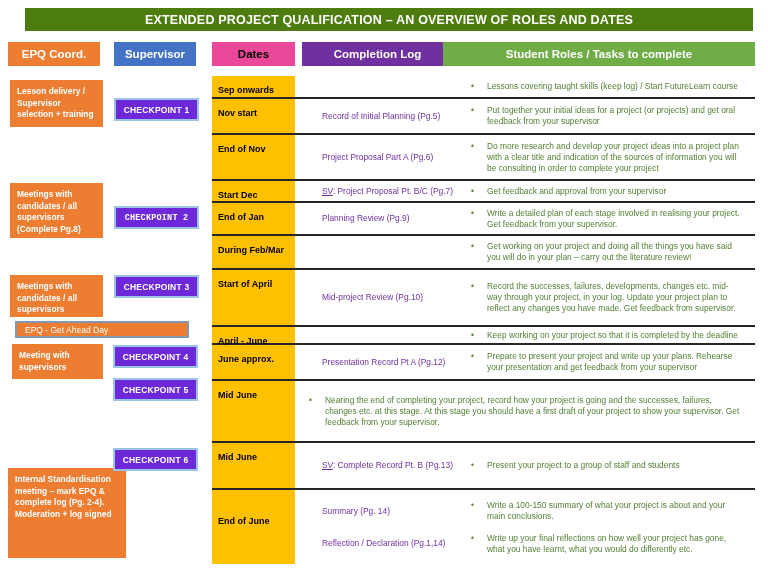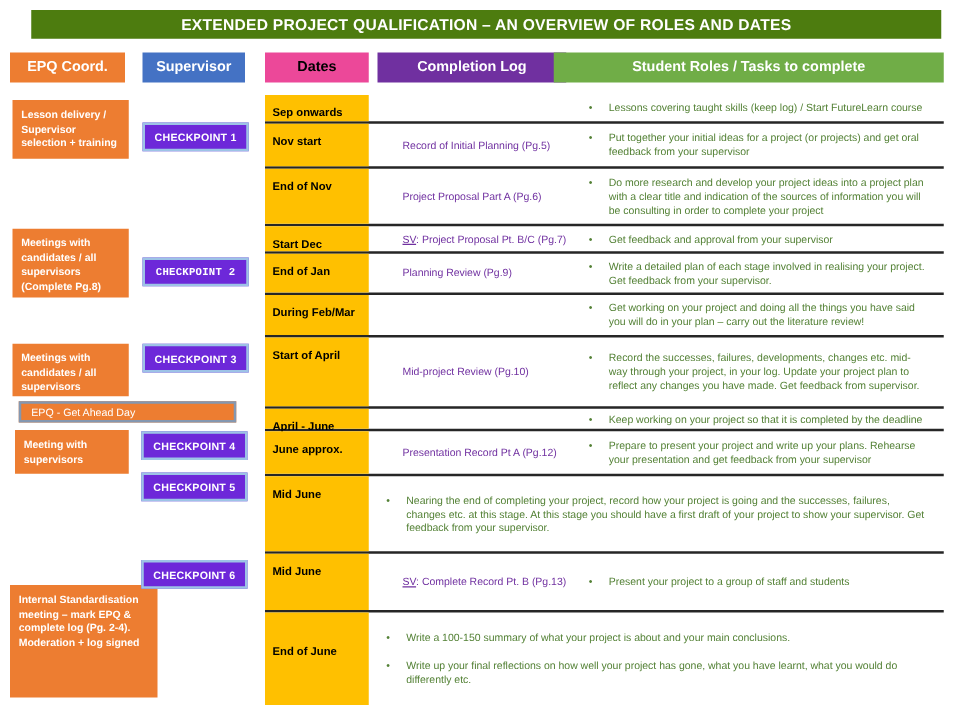--- a/index.html
+++ b/index.html
@@ -194,20 +194,24 @@
         </div>
         <div class="cell tasks">
           <div class="task">
             <span class="bullet">•</span>
             <span class="ttext">Present your project to a group of staff and students</span>
           </div>
         </div>
       </div>
       <div class="row last" style="height: 74px;">
         <div class="cell date">End of June</div>
+        <div class="cell log">
+          <div class="entry">Summary (Pg. 14)</div>
+          <div class="entry">Reflection / Declaration (Pg.1,14)</div>
+        </div>
         <div class="cell tasks">
           <div class="task">
             <span class="bullet">•</span>
             <span class="ttext">Write a 100-150 summary of what your project is about and your main conclusions.</span>
           </div>
           <div class="task">
             <span class="bullet">•</span>
             <span class="ttext">Write up your final reflections on how well your project has gone, what you have learnt, what you would do differently etc.</span>
           </div>
         </div>

